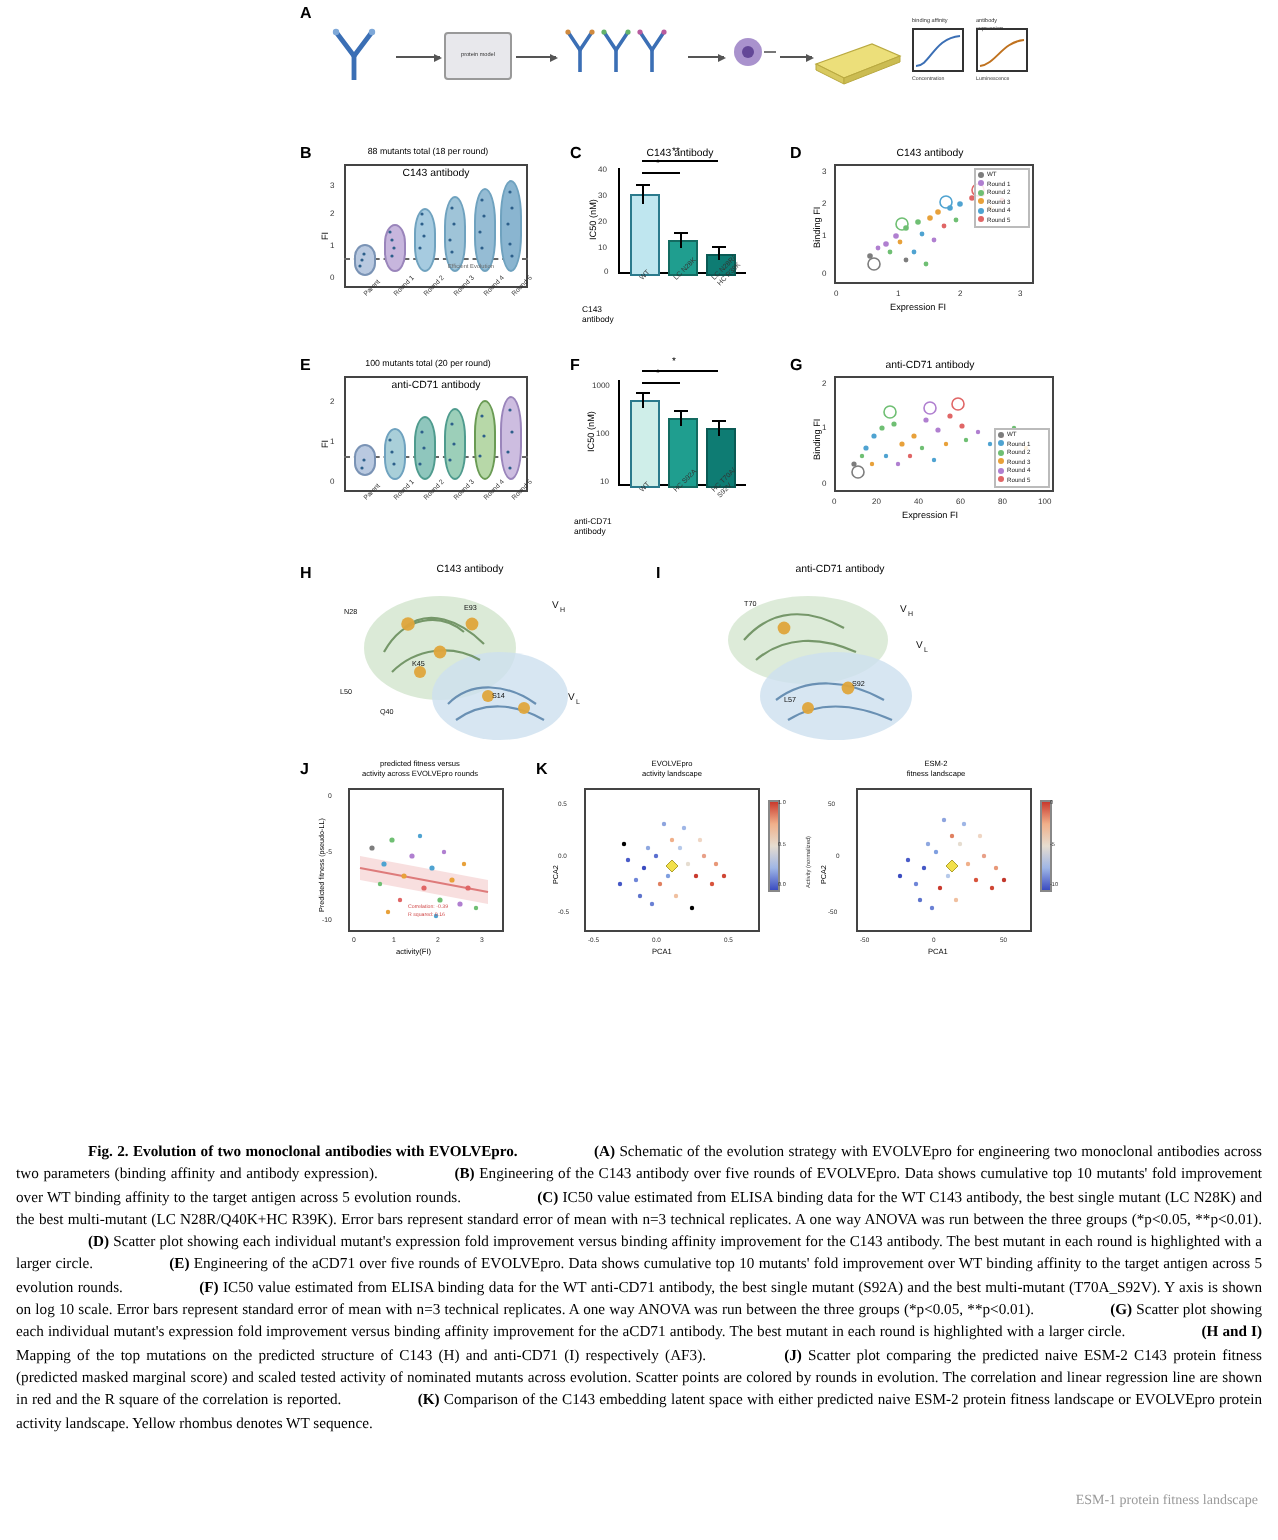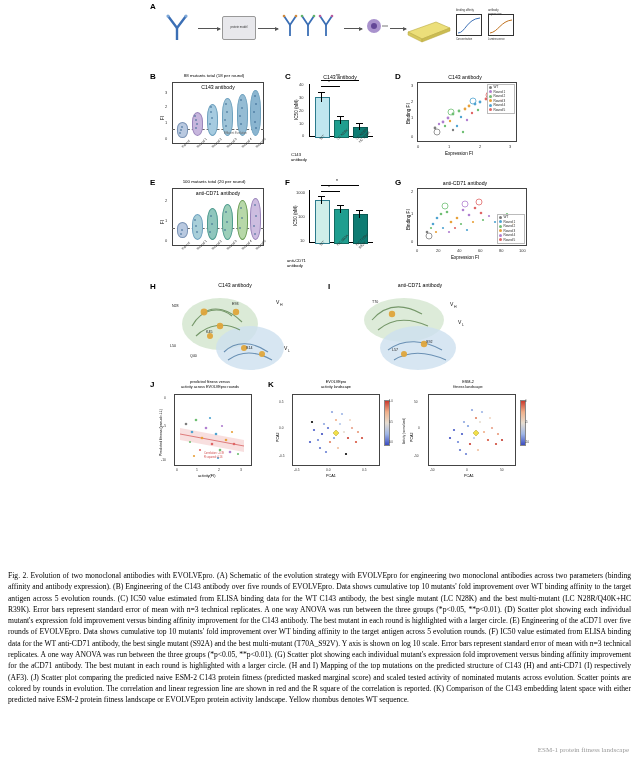--- a/index.html
+++ b/index.html
@@ -15,21 +15,21 @@
   .axlabel{font-family:"Liberation Sans",sans-serif;font-size:4.6px;color:#000;}
   .tick{font-family:"Liberation Sans",sans-serif;font-size:4px;color:#333;}
   .tiny{font-family:"Liberation Sans",sans-serif;font-size:3.4px;color:#333;}
   .box{position:absolute;box-sizing:border-box;}
   .axisline{position:absolute;background:#000;}
   .caption{
     position:absolute;left:8px;top:570px;width:623px;
     font-family:"Liberation Serif",serif;font-size:7.6px;line-height:11.3px;
     text-align:justify;color:#000;
   }
-  .caption b{font-weight:normal;}
+  .caption b{font-weight:bold;margin-left:36px;}
   .arrow{position:absolute;height:0;border-top:1px solid #555;}
   .arrow:after{content:"";position:absolute;right:-1px;top:-2.5px;border-left:4px solid #555;border-top:2.5px solid transparent;border-bottom:2.5px solid transparent;}
   
   .violin{position:absolute;border-radius:50%/40%;}
   
   .bar{position:absolute;}
   .errbar{position:absolute;width:1px;background:#000;}
   .errcap{position:absolute;height:1px;background:#000;}
   .sig{position:absolute;font-family:"Liberation Sans",sans-serif;font-size:5px;}
   .siglineh{position:absolute;height:1px;background:#000;}

